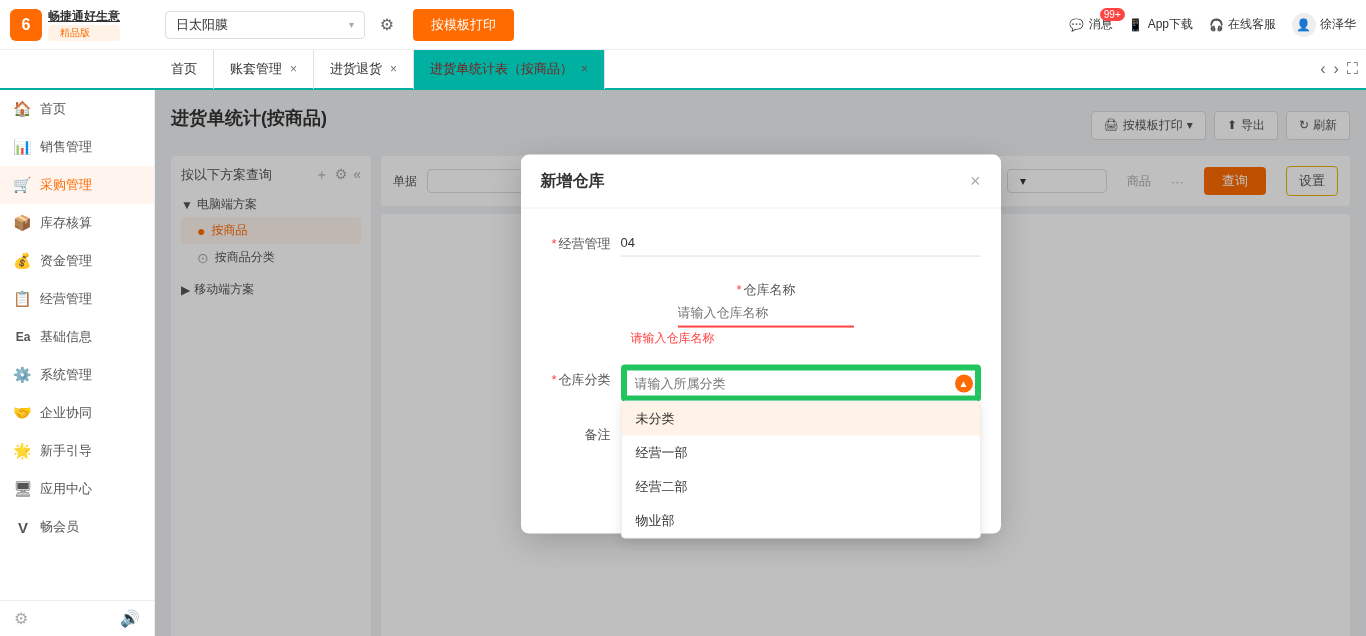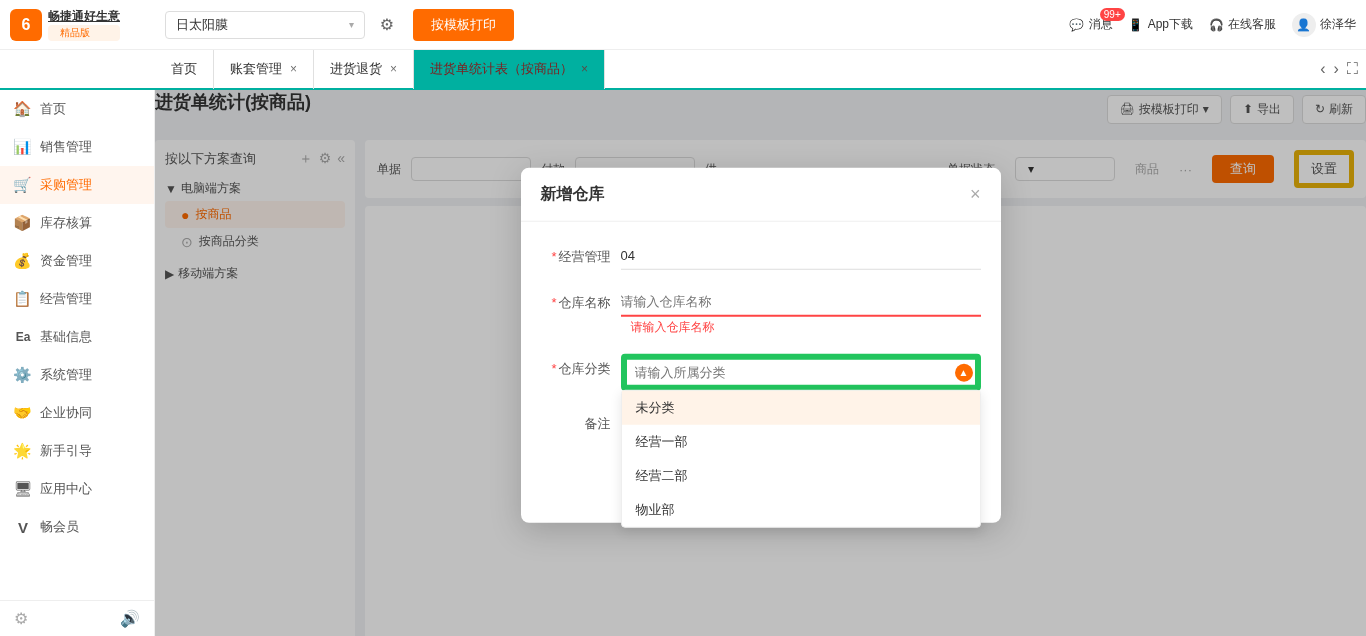--- a/index.html
+++ b/index.html
@@ -104,41 +104,42 @@
     .sidebar-item {
       display: flex; align-items: center; gap: 8px;
       padding: 10px 14px; cursor: pointer; color: #555; font-size: 13px;
     }
     .sidebar-item.active { background: #fff5ee; color: #ff6b00; }
     .sidebar-item .s-icon { width: 18px; height: 18px; display: flex; align-items: center; justify-content: center; font-size: 15px; }
 
     
     .content-area {
       flex: 1;
+      padding: 16px;
       background: #f0f2f5;
       position: relative;
       overflow: hidden;
     }
     .page-title { font-size: 18px; font-weight: bold; color: #333; margin-bottom: 14px; }
     .right-toolbar { display: flex; gap: 8px; }
     .print-btn, .export-btn, .refresh-btn {
       display: flex; align-items: center; gap: 4px;
       padding: 5px 12px; border: 1px solid #ddd; background: #fff;
       border-radius: 4px; cursor: pointer; font-size: 12px; color: #555;
     }
     .query-input {
       border: 1px solid #ddd; border-radius: 4px; padding: 4px 8px;
       font-size: 12px; width: 160px; color: #333;
     }
     .query-btn {
       background: #ff6b00; color: #fff; border: none; border-radius: 4px;
       padding: 5px 18px; cursor: pointer; font-size: 13px;
     }
     .set-btn {
-      background: #fff; color: #555; border: 5px solid #eab308; border-radius: 4px;
+      background: #fff; color: #555; border: 1px solid #eab308; border-radius: 4px;
       padding: 5px 12px; cursor: pointer; font-size: 13px;
     }
 
     
     .left-panel {
       width: 200px; background: #fff; border-radius: 4px; padding: 10px; font-size: 12px;
     }
     .scheme-header {
       display: flex; align-items: center; justify-content: space-between; margin-bottom: 8px;
     }
@@ -479,21 +480,21 @@
       <div class="modal-body">
 
         <div class="form-row">
           <label class="form-label">
             <span class="required">*</span><span>经营管理</span>
           </label>
           <input class="form-input" value="04" style="margin-left: 10px; flex: 1 1 0%; padding: 6px 0px; font-size: 13px; border-top: none; border-right: none; border-left: none; border-image: initial; border-bottom: 1px solid rgb(221, 221, 221); outline: none;">
         </div>
 
         <div class="form-row" style="flex-direction:column;">
-          <div style="display:flex;align-items:flex-start;width:100%;">
+          <div style="display:flex;align-items:center;width:100%;flex-direction:column;">
             <label class="form-label">
               <span class="required">*</span><span>仓库名称</span>
             </label>
             <div class="form-input-wrap">
               <input class="form-input error" style="width: 100%; border-bottom: 2px solid rgb(255, 68, 68); margin-left: 0px;" placeholder="请输入仓库名称">
             </div>
           </div>
           <div style="margin-left:80px;">
             <span class="error-msg">请输入仓库名称</span>
           </div>

